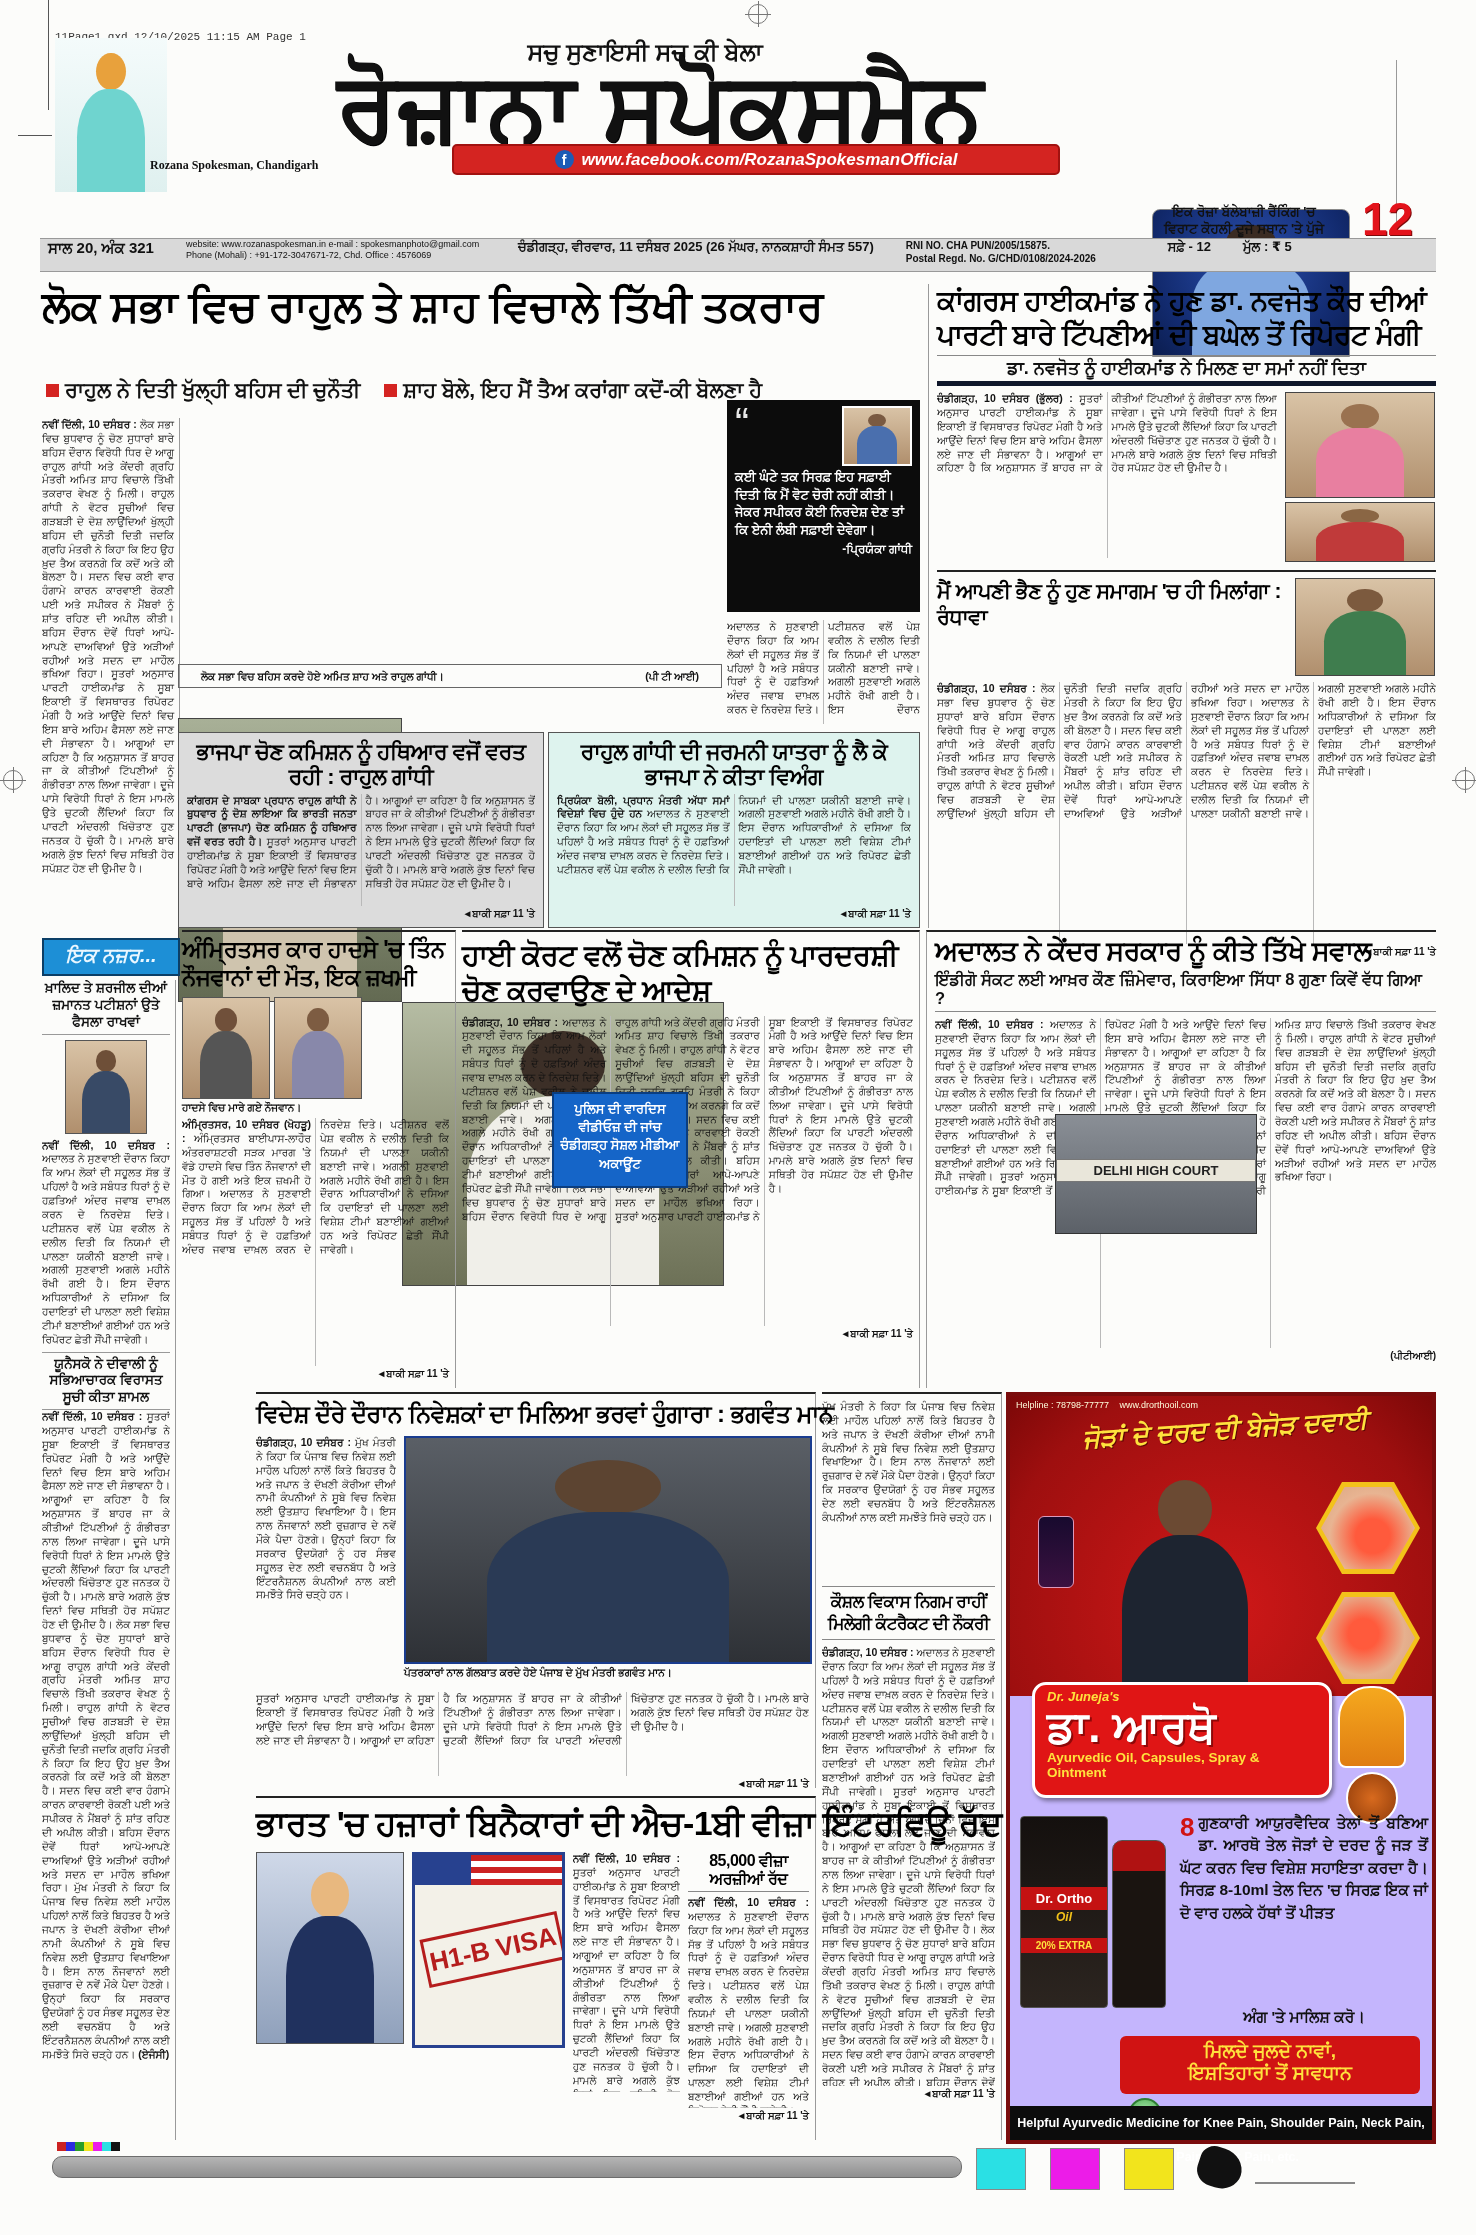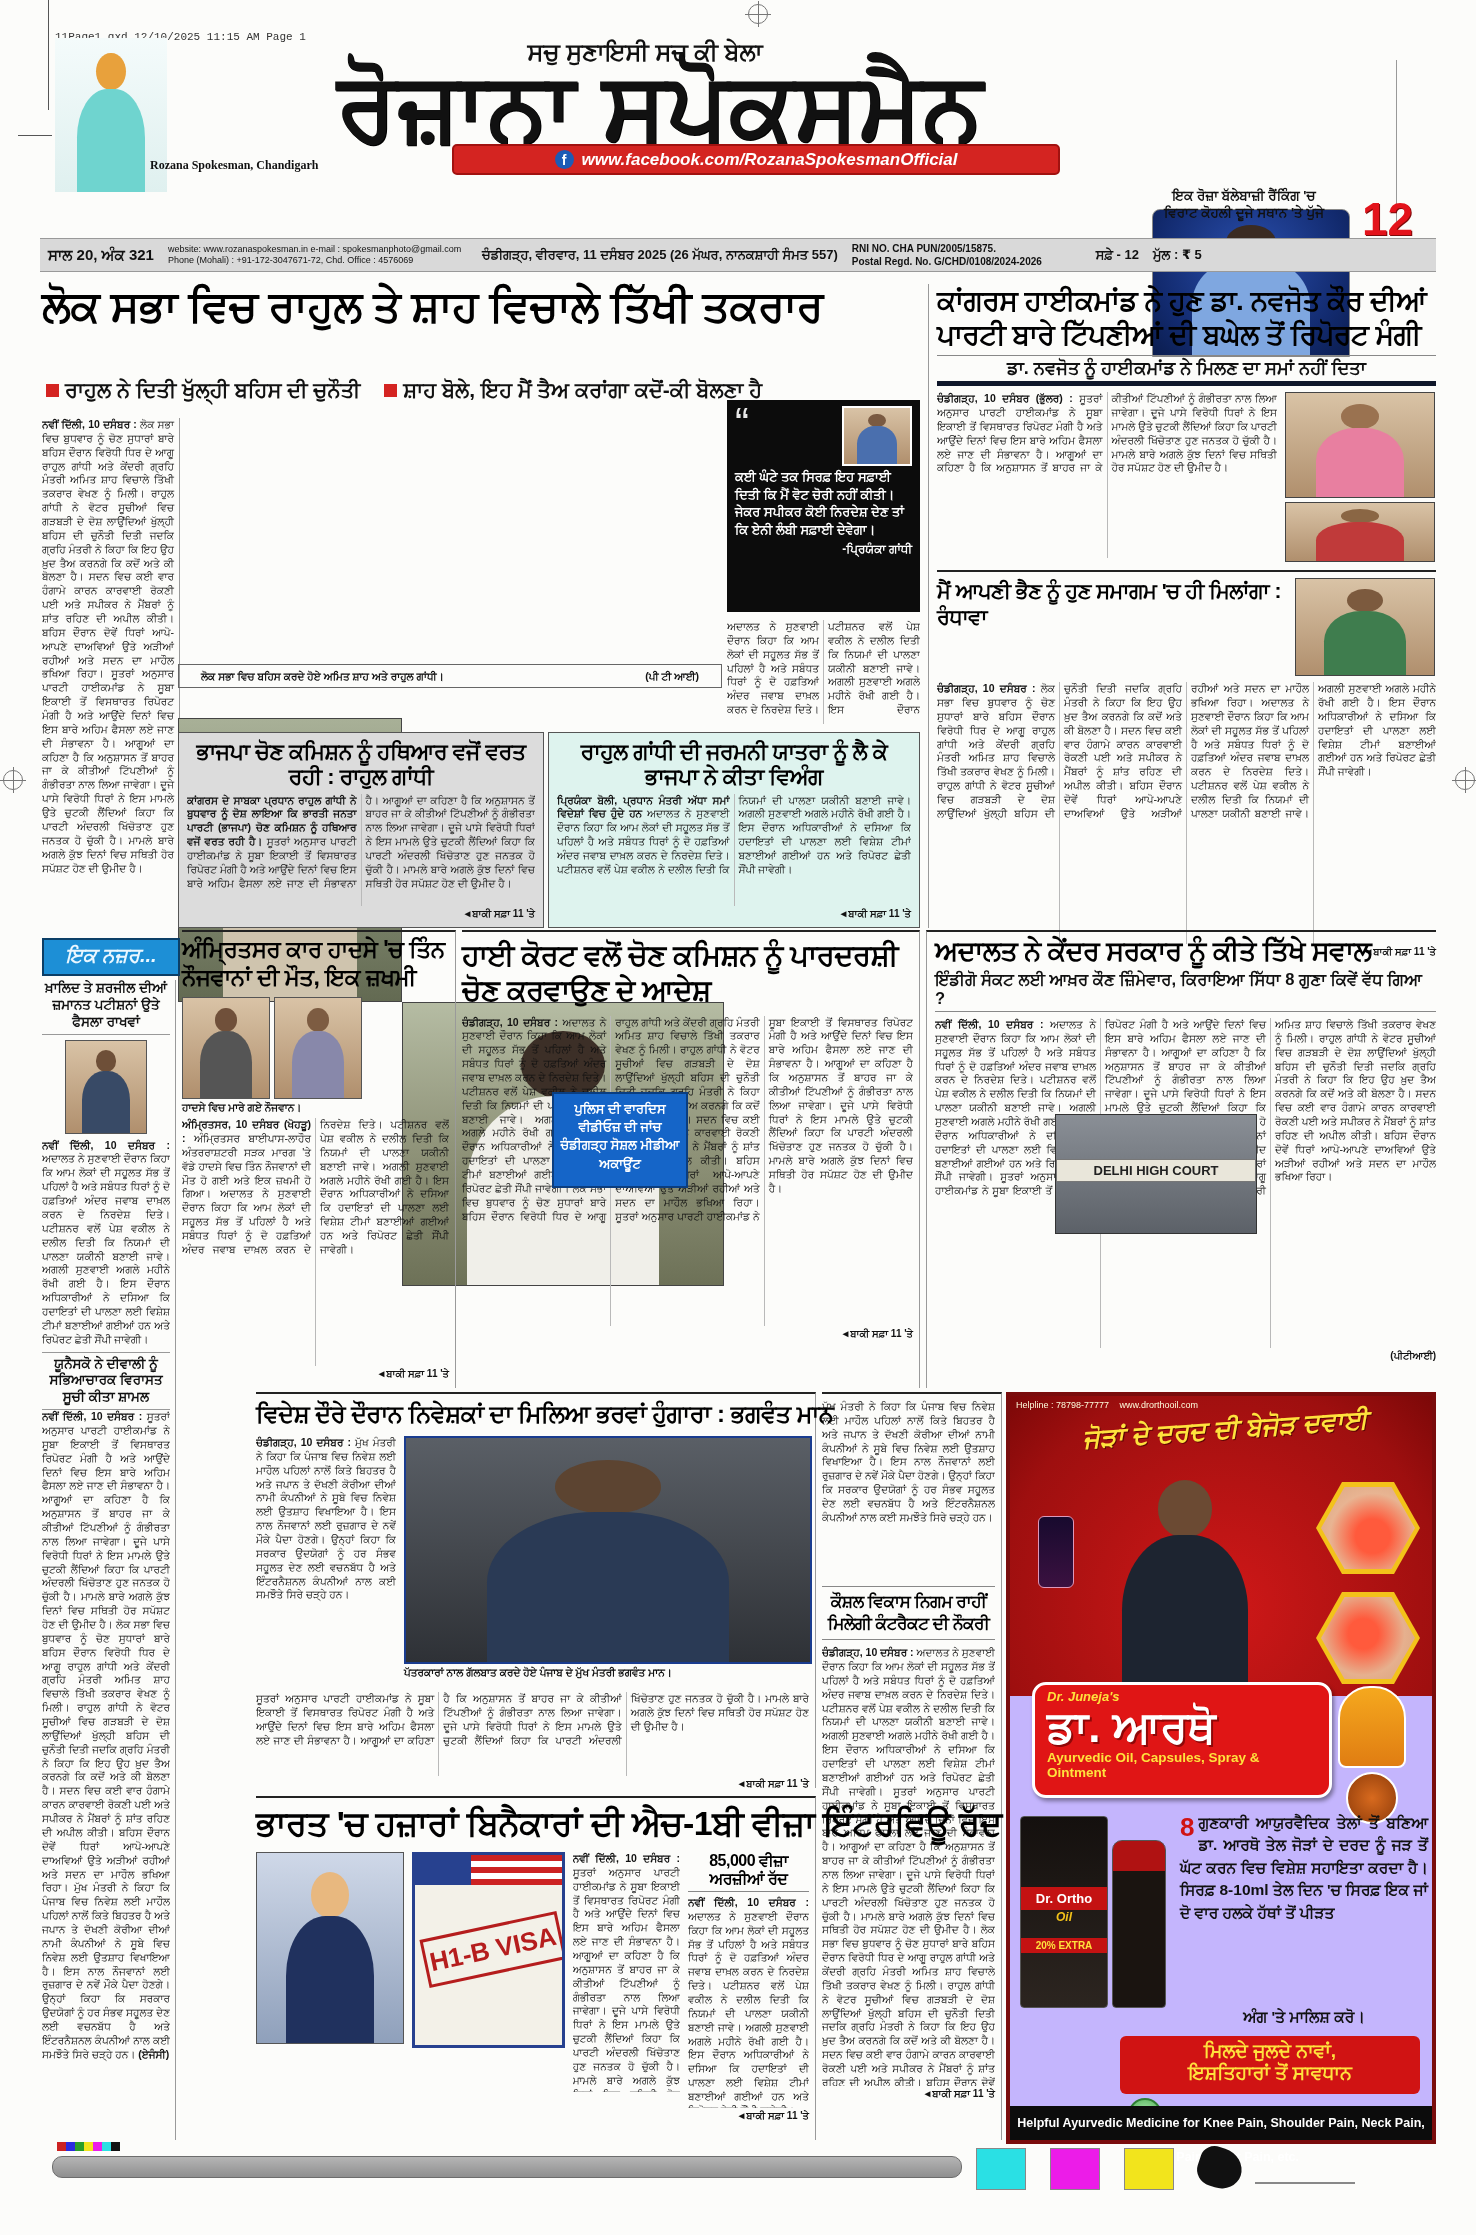--- a/index.html
+++ b/index.html
@@ -54,27 +54,27 @@
   <div class="abs ctr" style="left:170px;top:52px;width:980px;font-size:95px;font-weight:900;letter-spacing:1px;white-space:nowrap;text-shadow:1px 1px 0 #000;">ਰੋਜ਼ਾਨਾ ਸਪੋਕਸਮੈਨ</div>
 
   <div class="abs b" style="left:150px;top:158px;font-size:12px;font-family:'Liberation Serif',serif;">Rozana Spokesman, Chandigarh</div>
 
   <div class="abs" style="left:452px;top:144px;width:604px;height:27px;background:#d42421;border:2px solid #a11210;border-radius:5px;display:flex;align-items:center;justify-content:center;gap:8px;">
     <span style="width:19px;height:19px;border-radius:50%;background:#1d5bb5;color:#fff;font-weight:bold;display:inline-flex;align-items:center;justify-content:center;font-size:14px;">f</span>
     <span class="b" style="color:#fff;font-size:17px;font-style:italic;">www.facebook.com/RozanaSpokesmanOfficial</span>
   </div>
 
   <div class="abs ph ph-kohli person" style="--skin:#3a2b22;--shirt:#7fa7e0;left:1152px;top:55px;width:196px;height:146px;border:1px solid #888;border-radius:8px 8px 0 0;"></div>
-  <div class="abs ctr b" style="left:1136px;top:188px;width:216px;font-size:13.5px;line-height:1.25;">
+  <div class="abs ctr b" style="left:1136px;top:204px;width:216px;font-size:13.5px;line-height:1.25;">
     <div>ਇਕ ਰੋਜ਼ਾ ਬੱਲੇਬਾਜ਼ੀ ਰੈਂਕਿੰਗ 'ਚ</div>
     <div>ਵਿਰਾਟ ਕੋਹਲੀ ਦੂਜੇ ਸਥਾਨ 'ਤੇ ਪੁੱਜੇ</div>
   </div>
   <div class="abs b" style="left:1362px;top:192px;font-size:46px;color:#e3131b;text-shadow:1px 1px 0 #7e0a0a;">12</div>
 
-  <div class="abs" style="left:40px;top:238px;width:1396px;height:34px;background:#d9d9d9;border-top:1px solid #999;border-bottom:1px solid #999;display:flex;align-items:center;gap:14px;padding:0 8px;box-sizing:border-box;">
+  <div class="abs" style="left:40px;top:238px;width:1396px;height:34px;background:#d9d9d9;border-top:1px solid #999;border-bottom:1px solid #999;display:flex;gap:32px;padding:0 8px;box-sizing:border-box;">
     <span class="b" style="font-size:15px;white-space:nowrap;">ਸਾਲ 20, ਅੰਕ 321</span>
     <span style="font-size:9px;line-height:1.25;width:300px;">
       <span>website: www.rozanaspokesman.in  e-mail : spokesmanphoto@gmail.com</span><br>
       <span>Phone (Mohali) : +91-172-3047671-72, Chd. Office : 4576069</span>
     </span>
     <span class="b" style="font-size:13px;white-space:nowrap;">ਚੰਡੀਗੜ੍ਹ, ਵੀਰਵਾਰ, 11 ਦਸੰਬਰ 2025 (26 ਮੱਘਰ, ਨਾਨਕਸ਼ਾਹੀ ਸੰਮਤ 557)</span>
     <span class="b" style="font-size:10px;line-height:1.3;width:230px;">
       <span>RNI NO. CHA PUN/2005/15875.</span><br>
       <span>Postal Regd. No. G/CHD/0108/2024-2026</span>
     </span>

